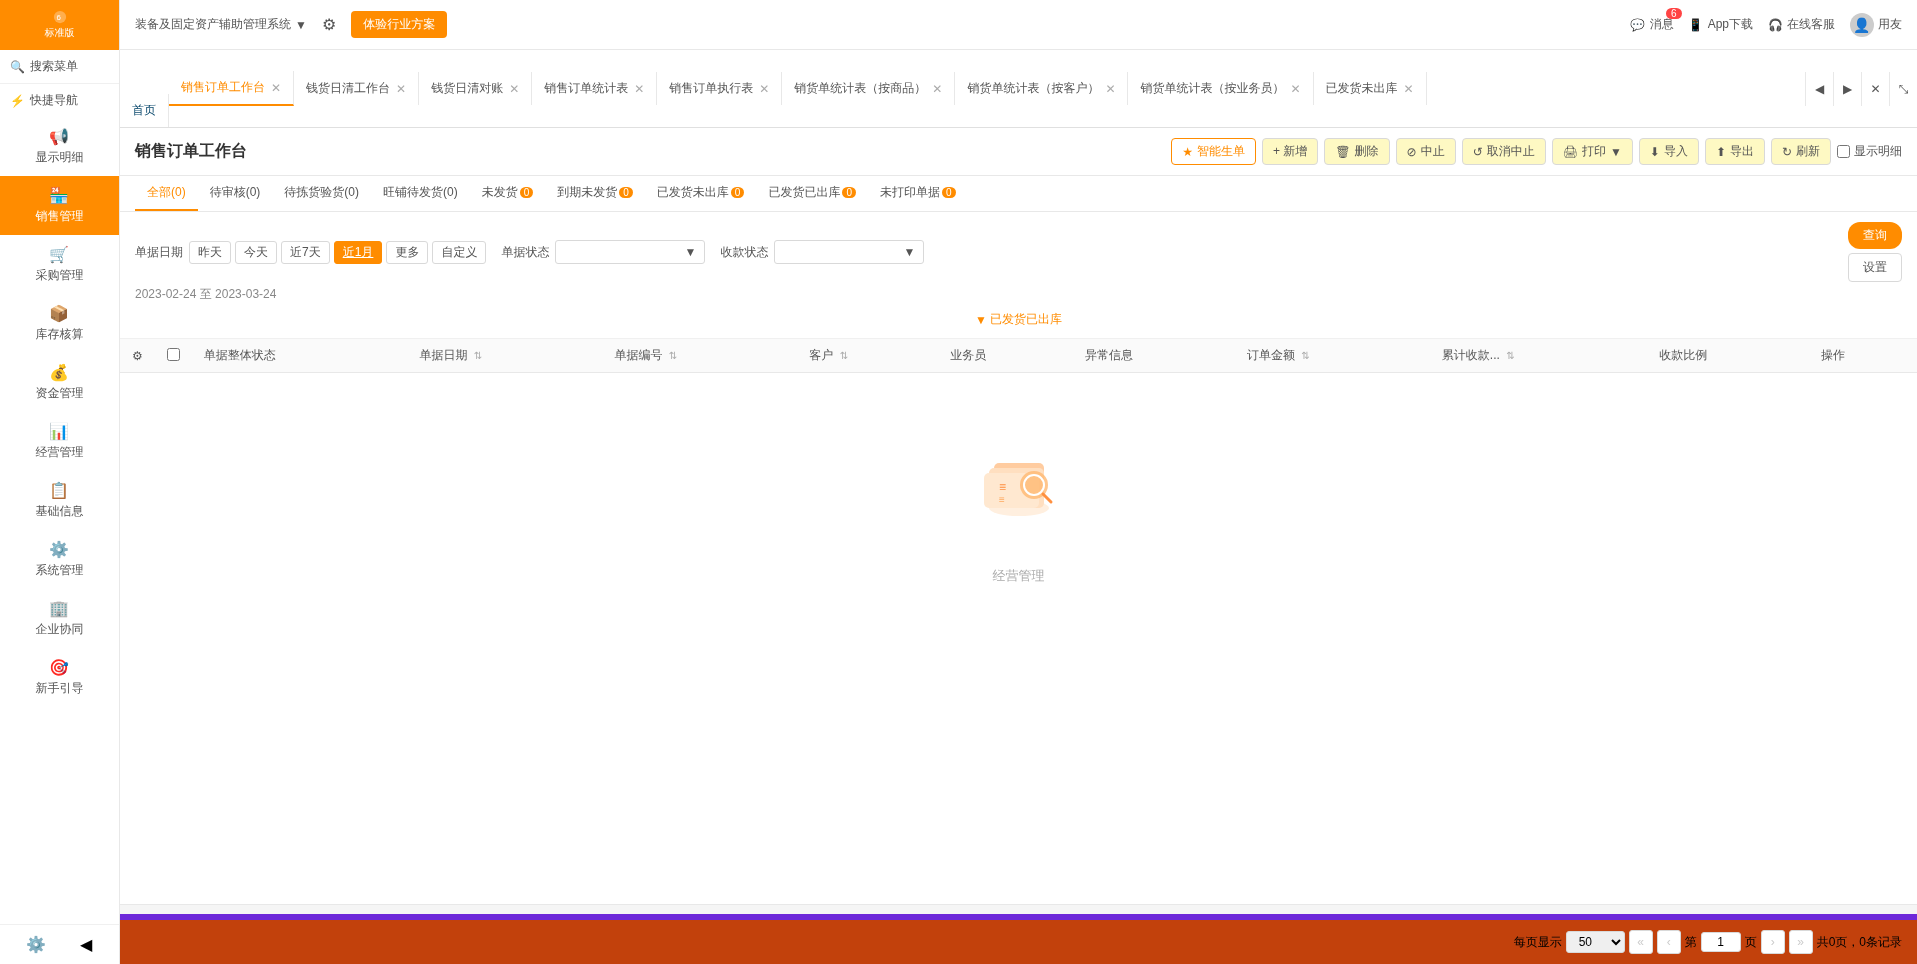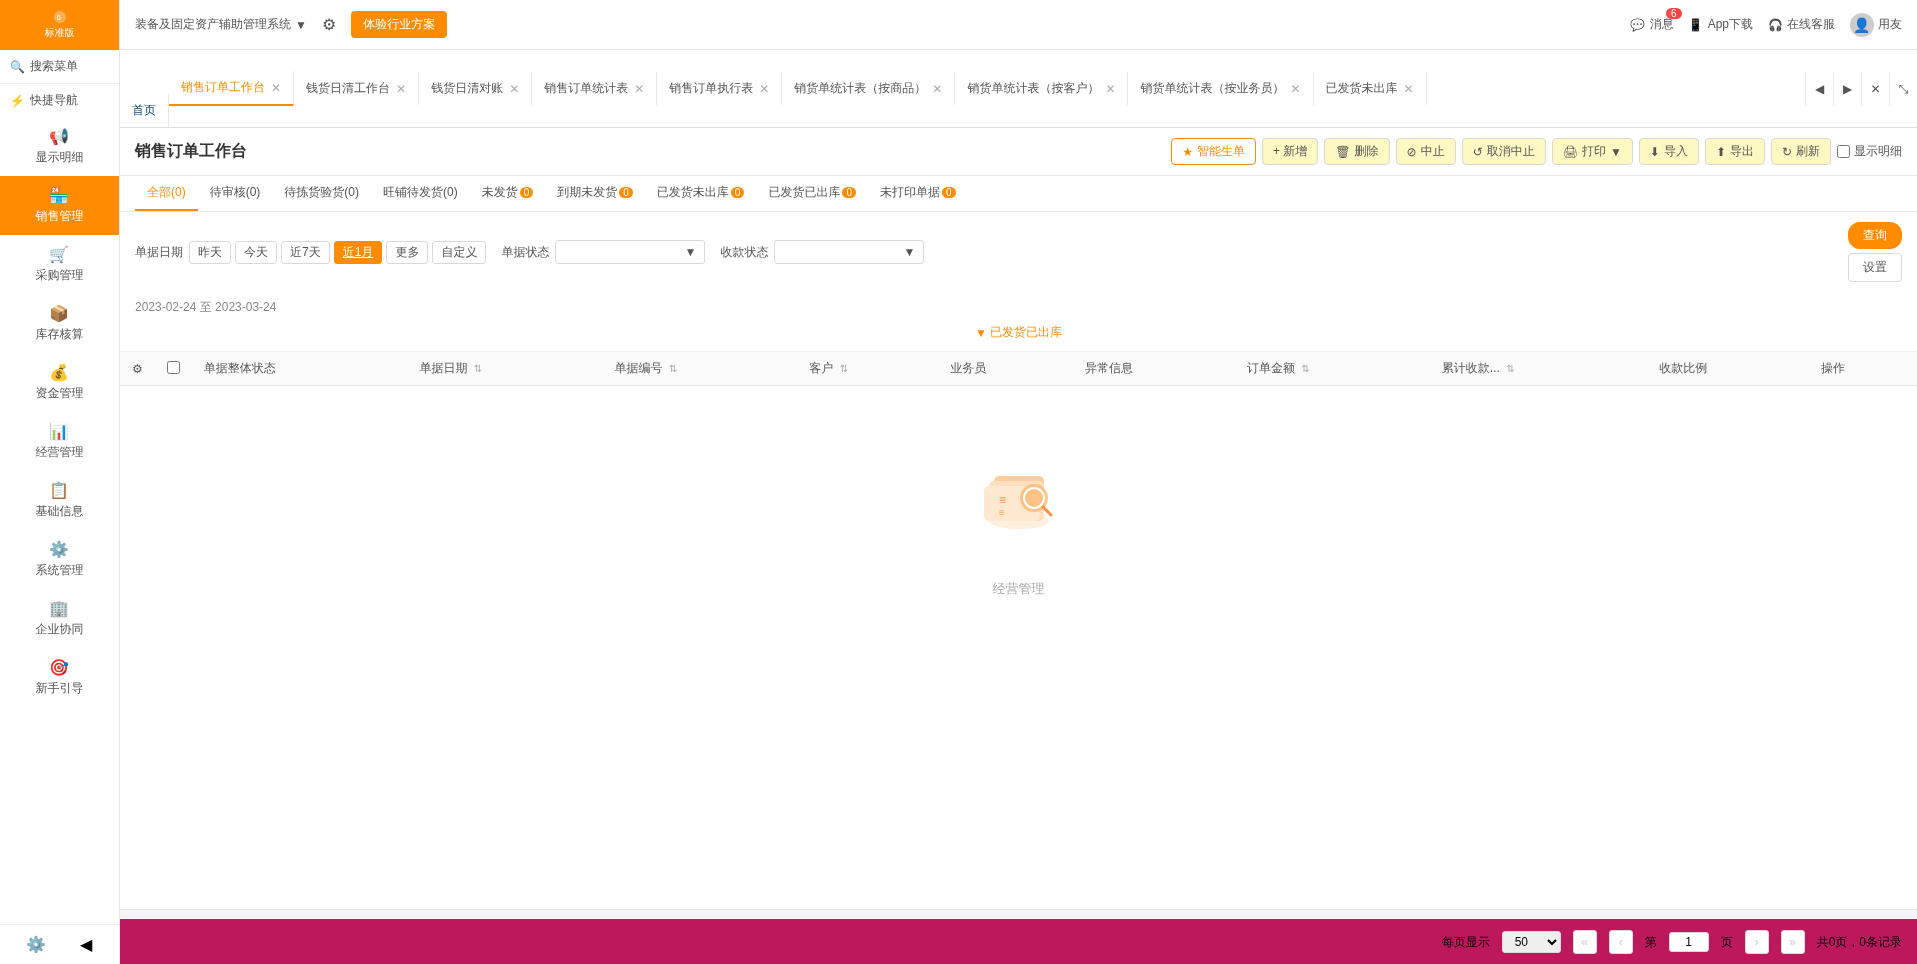--- a/index.html
+++ b/index.html
@@ -83,21 +83,21 @@
     th .sort-icon { color: #aaa; font-size: 10px; margin-left: 3px; }
     .th-check { width: 30px; text-align: center; }
     .th-settings { width: 30px; text-align: center; }
 
     
     .empty-state { display: flex; flex-direction: column; align-items: center; justify-content: center; padding: 60px 0; }
     .empty-icon { font-size: 80px; color: #ffcca0; margin-bottom: 15px; }
     .empty-text { color: #aaa; font-size: 13px; }
 
     
-    .pagination { background: #be185d; border-top: 1px solid #6d28d9; padding: 10px 15px; display: flex; align-items: center; justify-content: flex-end; gap: 12px; font-size: 12px; }
+    .pagination { background: #c2410c; border-top: 6px solid #6d28d9; padding: 10px 15px; display: flex; align-items: center; justify-content: flex-end; gap: 4px; font-size: 12px; }
     .page-nav-btn { width: 24px; height: 24px; border: 1px solid #d9d9d9; border-radius: 3px; display: flex; align-items: center; justify-content: center; cursor: pointer; color: #555; background: #fff; }
     .page-nav-btn.disabled { color: #ccc; cursor: not-allowed; }
     .page-input { width: 40px; border: 1px solid #d9d9d9; border-radius: 3px; padding: 2px 4px; text-align: center; font-size: 12px; }
     select.page-select { border: 1px solid #d9d9d9; border-radius: 3px; padding: 2px 8px; font-size: 12px; }
 
     
     .content::-webkit-scrollbar { width: 6px; }
     .content::-webkit-scrollbar-thumb { background: #ccc; border-radius: 3px; }
 
     .horizontal-scroll { height: 10px; background: #f5f5f5; border-top: 1px solid #e8e8e8; overflow-x: auto; }
@@ -354,21 +354,21 @@
           <div class="filter-select" style="min-width:150px;">
             <span></span>
             <span>▼</span>
           </div>
         </div>
         <div style="margin-left:auto;display:flex;flex-direction:column;gap:4px;">
           <button class="btn-query">查询</button>
           <button class="btn-setting">设置</button>
         </div>
       </div>
-      <div class="filter-row" style="margin-top:17px;">
+      <div class="filter-row" style="margin-top:4px;">
         <span class="date-range">2023-02-24 至 2023-03-24</span>
       </div>
       <div style="margin-top:8px;display:flex;justify-content:center;">
         <button class="expand-btn">
           <span>▼</span>
           <span>已发货已出库</span>
         </button>
       </div>
     </div>
 

